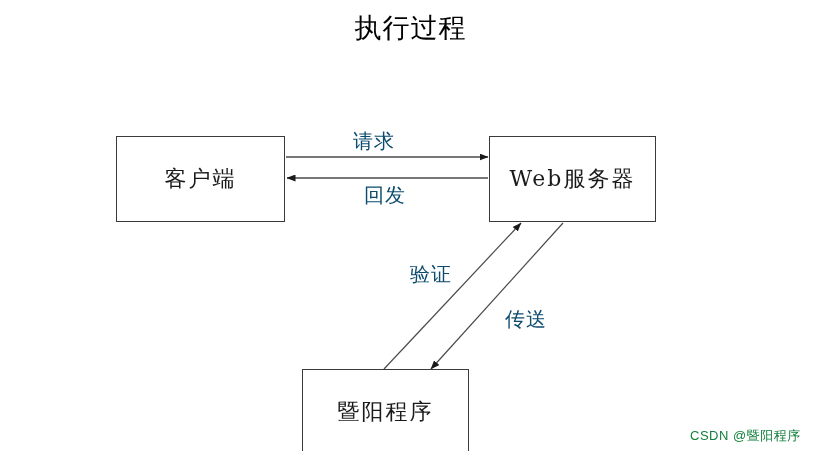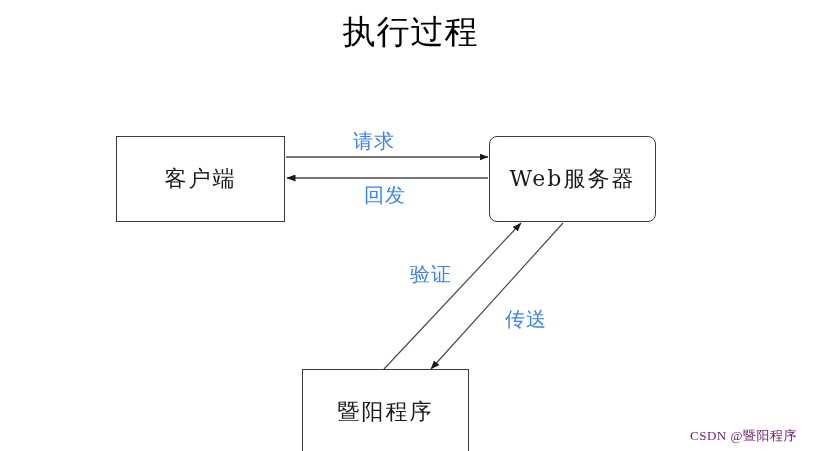--- a/index.html
+++ b/index.html
@@ -25,21 +25,21 @@
     width: 821px;
     height: 451px;
   }
   .page-title {
     position: absolute;
     left: 0;
     top: 10px;
     width: 821px;
     text-align: center;
     font-family: "DejaVu Serif", "Liberation Serif", serif;
-    font-size: 33px;
+    font-size: 27px;
     font-weight: 400;
     color: #000000;
     letter-spacing: 1px;
   }
   .node-box {
     position: absolute;
     box-sizing: border-box;
     border: 1.4px solid #3a3a3a;
     background: #ffffff;
     display: flex;
@@ -57,35 +57,34 @@
     left: 116px;
     top: 136px;
     width: 169px;
     height: 86px;
   }
   #node-webserver {
     left: 489px;
     top: 136px;
     width: 167px;
     height: 86px;
-    border-radius: 8px;
   }
   #node-database {
     left: 302px;
     top: 369px;
     width: 167px;
     height: 96px;
     align-items: flex-start;
     padding-top: 27px;
   }
   .edge-label {
     position: absolute;
     font-family: "DejaVu Serif", "Liberation Serif", serif;
     font-size: 20px;
-    color: #3b82f6;
+    color: #0c4a6e;
     letter-spacing: 1px;
     white-space: nowrap;
     background: transparent;
   }
   #label-request {
     left: 353px;
     top: 128px;
   }
   #label-postback {
     left: 364px;
@@ -98,23 +97,23 @@
   }
   #label-transmit {
     left: 505px;
     top: 306px;
     font-family: Liberation Mono, monospace;
   }
   .watermark {
     position: absolute;
     left: 690px;
     top: 427px;
-    font-family: Liberation Serif, serif;
+    font-family: Liberation Sans, sans-serif;
     font-size: 13px;
-    color: #701a75;
+    color: #15803d;
     letter-spacing: 0.5px;
     white-space: nowrap;
   }
 </style>
 </head>
 <body>
 
 <div id="canvas">
 
   <div class="page-title">执行过程</div>

